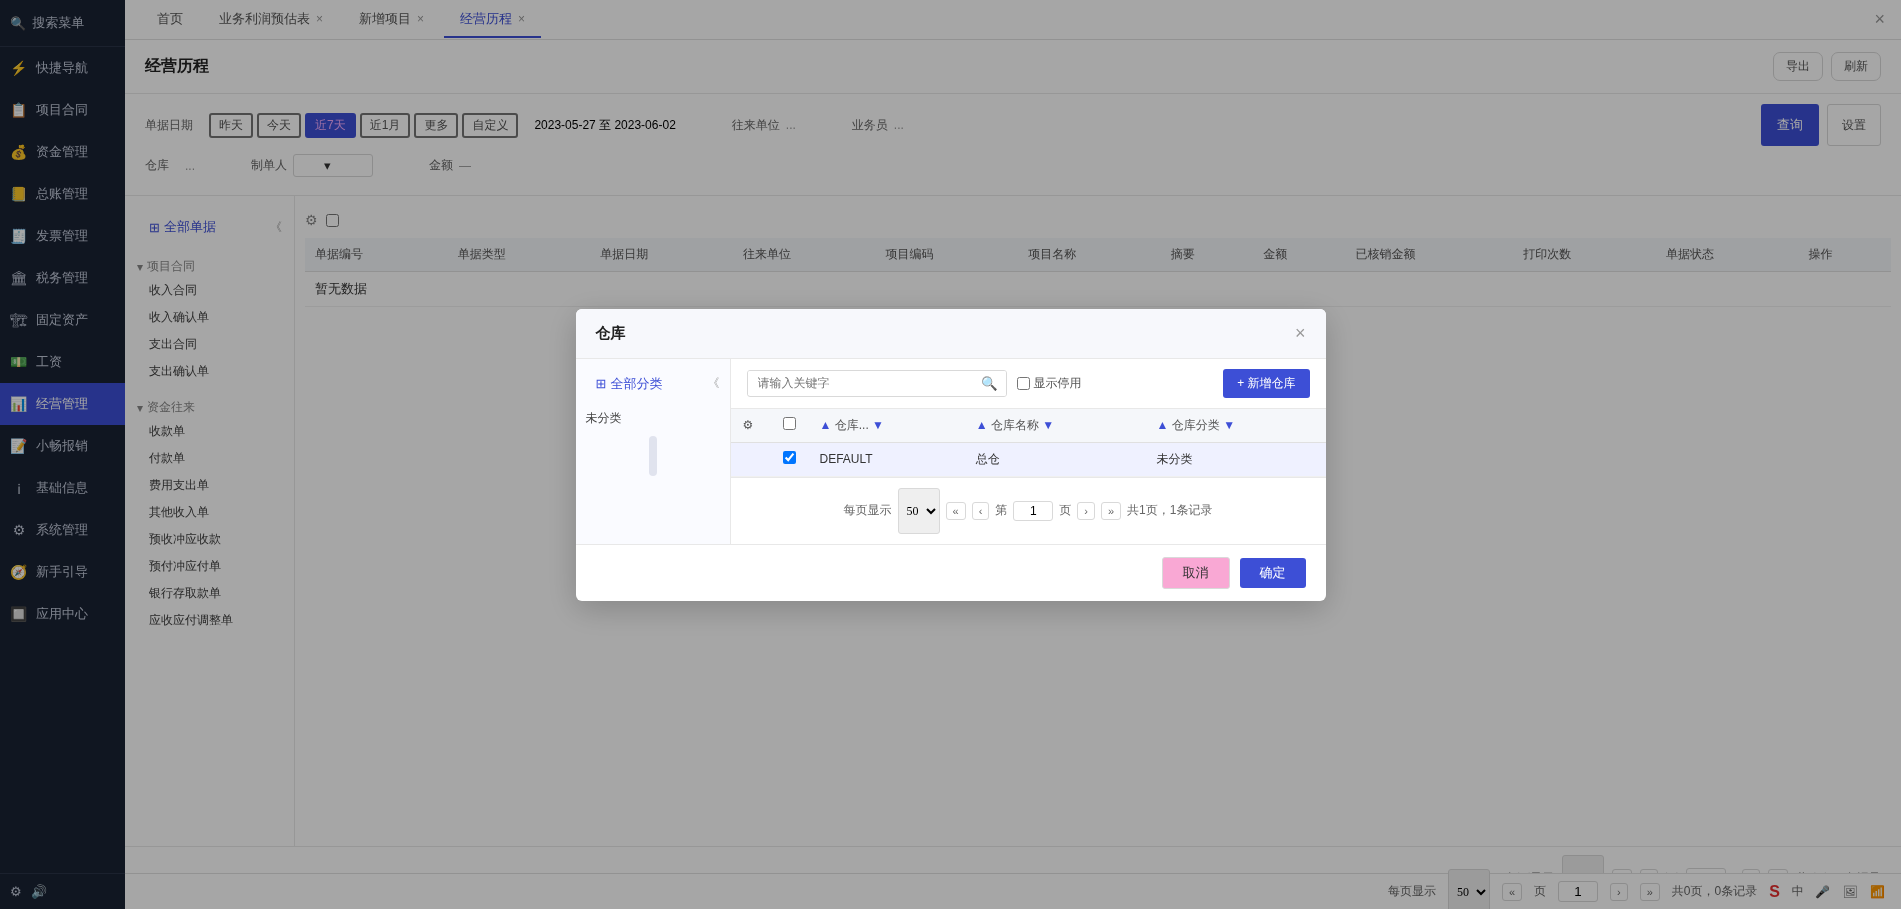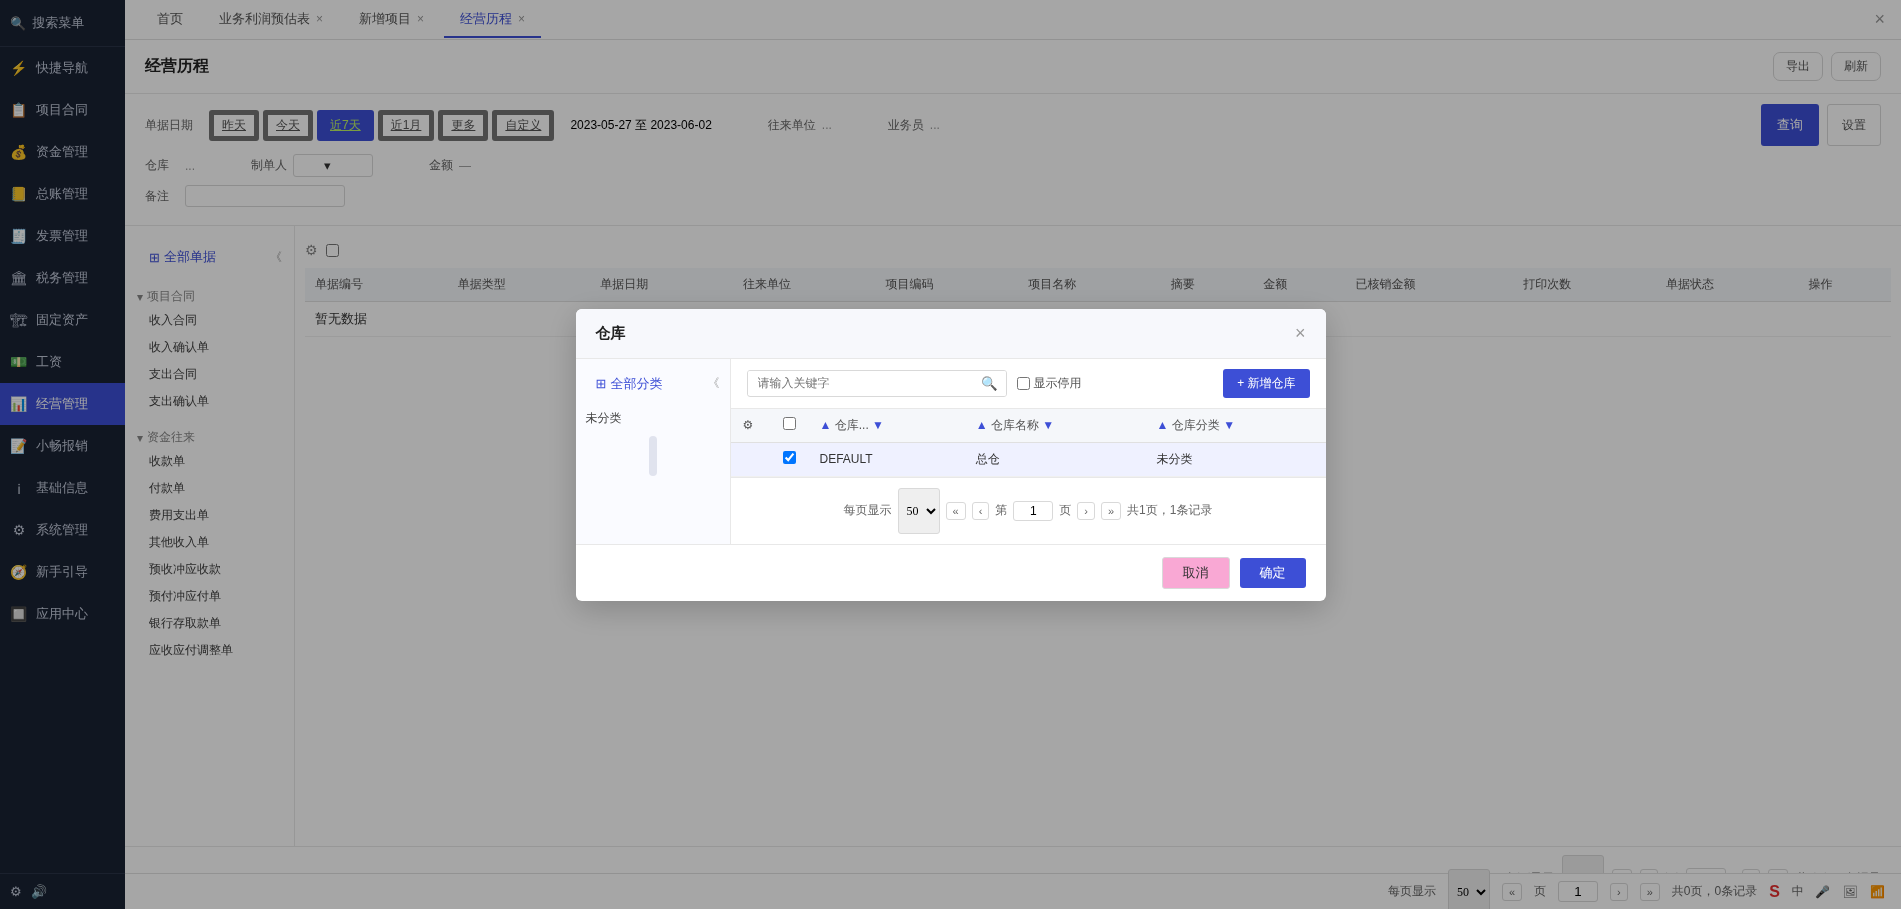--- a/index.html
+++ b/index.html
@@ -53,22 +53,22 @@
       padding: 5px 12px; font-size: 12px; border: 1px solid #d9d9d9; background: #fff;
       border-radius: 7px; cursor: pointer; color: #555; display: flex; align-items: center; gap: 4px;
     }
 
     
     .filter-area {
       background: #fff; padding: 10px 20px; border-bottom: 1px solid #e8e8e8;
     }
     .filter-row { display: flex; align-items: center; gap: 16px; flex-wrap: wrap; margin-bottom: 8px; }
     .filter-label { font-size: 12px; color: #666; white-space: nowrap; }
-    .filter-btn { padding: 2px 8px; font-size: 12px; border: 5px solid #737373; background: #fff; border-radius: 3px; cursor: pointer; color: #555; text-decoration: underline; }
-    .filter-btn.active { background: #3d4fd6; color: #bef264; border-color: #3d4fd6; }
+    .filter-btn { padding: 2px 8px; font-size: 12px; border: 2px solid #737373; background: #fff; border-radius: 3px; cursor: pointer; color: #555; }
+    .filter-btn.active { background: #3d4fd6; color: #f0abfc; border-color: #3d4fd6; }
     .filter-date { font-size: 12px; color: #000000; }
     .filter-select { display: flex; align-items: center; gap: 6px; }
     .filter-dots { color: #999; font-size: 12px; cursor: pointer; }
     .query-btn { background: #3d4fd6; color: #fff; border: none; padding: 12px 16px; border-radius: 3px; cursor: pointer; font-size: 13px; }
     .set-btn { background: #fff; color: #555; border: 1px solid #d9d9d9; padding: 5px 14px; border-radius: 3px; cursor: pointer; font-size: 12px; }
 
     
     .content-area {
       display: flex; flex: 1; overflow: hidden;
     }
@@ -322,24 +322,20 @@
       <div class="filter-select" style="margin-left:40px;">
         <span class="filter-label">制单人</span>
         <span style="padding:3px 30px;border:1px solid #d9d9d9;border-radius:3px;min-width:80px;display:inline-block;">
           <span>▾</span>
         </span>
       </div>
       <div class="filter-select" style="margin-left:40px;">
         <span class="filter-label">金额</span>
         <span class="filter-dots">—</span>
       </div>
-    </div>
-    <div class="filter-row">
-      <span class="filter-label">备注</span>
-      <input style="border: 1px solid rgb(217, 217, 217); padding: 3px 8px; border-radius: 3px; width: 160px; font-size: 12px;">
     </div>
   </div>
 
   <div class="content-area">
 
     <div class="left-panel">
       <div class="left-panel-header">
         <div class="all-docs">
           <span>⊞</span>
           <span>全部单据</span>

